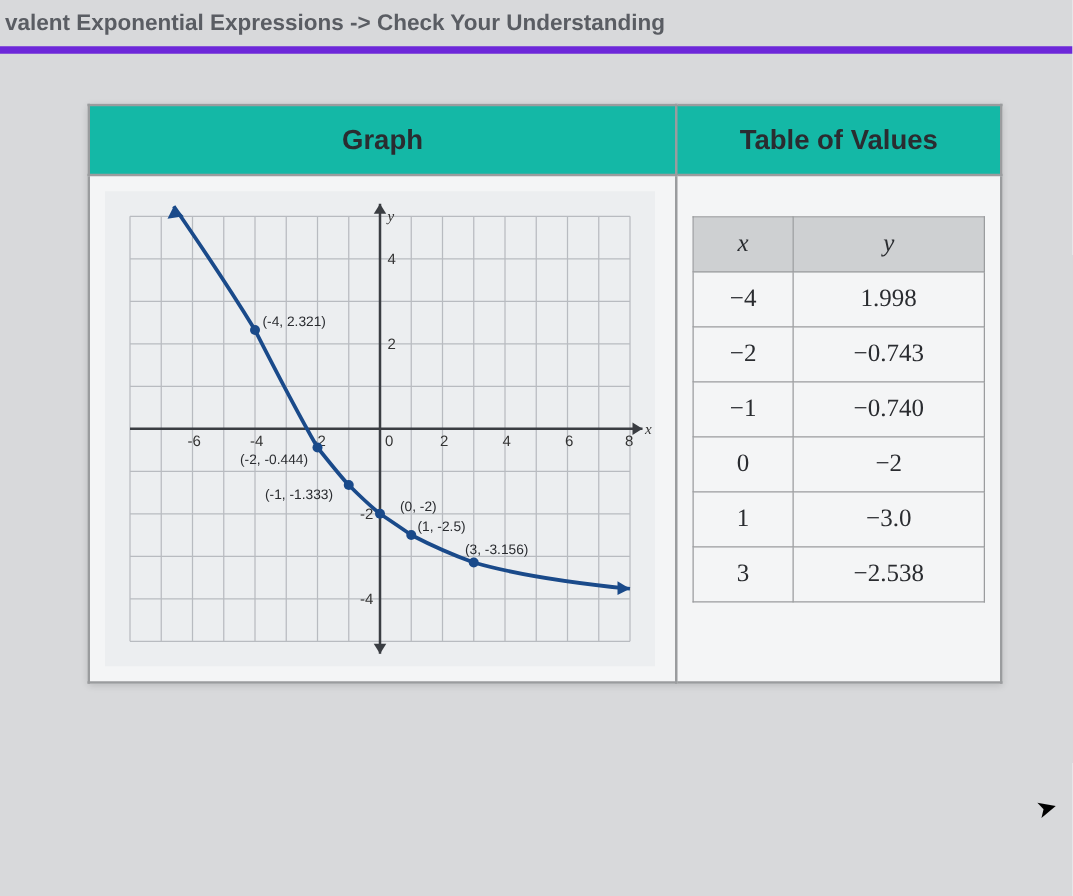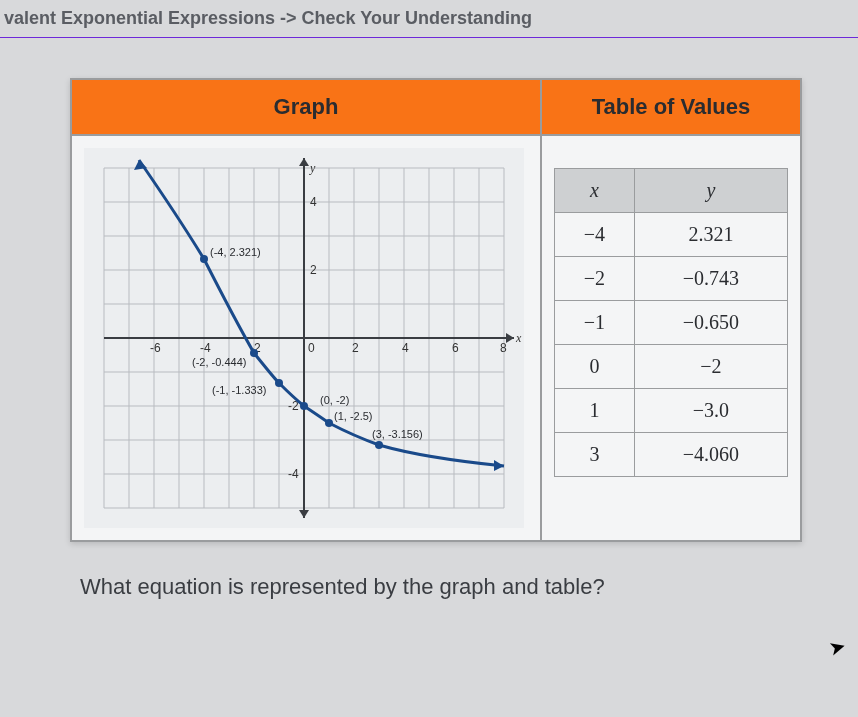--- a/index.html
+++ b/index.html
@@ -9,32 +9,32 @@
       width: 858px;
       height: 717px;
       overflow: hidden;
       position: relative;
     }
     .breadcrumb {
       padding: 8px 4px;
       font-size: 18px;
       font-weight: bold;
       color: #5a5d63;
-      border-bottom: 1px solid #6d28d9;
+      border-bottom: 6px solid #6d28d9;
     }
     .content-wrap {
       padding: 40px 28px 10px 70px;
     }
     .main-table {
       border-collapse: collapse;
       background: #f4f5f6;
       box-shadow: 0 2px 6px rgba(0,0,0,0.15);
     }
     .main-table th {
-      background: #f97316;
+      background: #14b8a6;
       border: 2px solid #9a9c9e;
       padding: 14px 8px;
       font-size: 22px;
       font-weight: bold;
       color: #2a2c30;
       text-align: center;
     }
     .main-table td {
       border: 2px solid #9a9c9e;
       vertical-align: top;
@@ -195,45 +195,44 @@
       </td>
       <td class="values-cell">
         <table class="values-table">
           <tbody>
                 <tr>
             <th>x</th>
             <th>y</th>
           </tr>
           <tr>
                   <td>−4</td>
-                  <td>2.321</td>
+                  <td>1.998</td>
                 </tr>
           <tr>
                   <td>−2</td>
                   <td>−0.743</td>
                 </tr>
           <tr>
                   <td>−1</td>
-                  <td>−0.650</td>
+                  <td>−0.740</td>
                 </tr>
           <tr>
                   <td>0</td>
                   <td>−2</td>
                 </tr>
           <tr>
                   <td>1</td>
                   <td>−3.0</td>
                 </tr>
           <tr>
                   <td>3</td>
-                  <td>−4.060</td>
+                  <td>−2.538</td>
                 </tr>
         </tbody>
             </table>
       </td>
     </tr>
   </tbody>
     </table>
 
-  <div class="question">What equation is represented by the graph and table?</div>
 </div>
 
 <div class="cursor">➤</div>
 
 </body></html>

